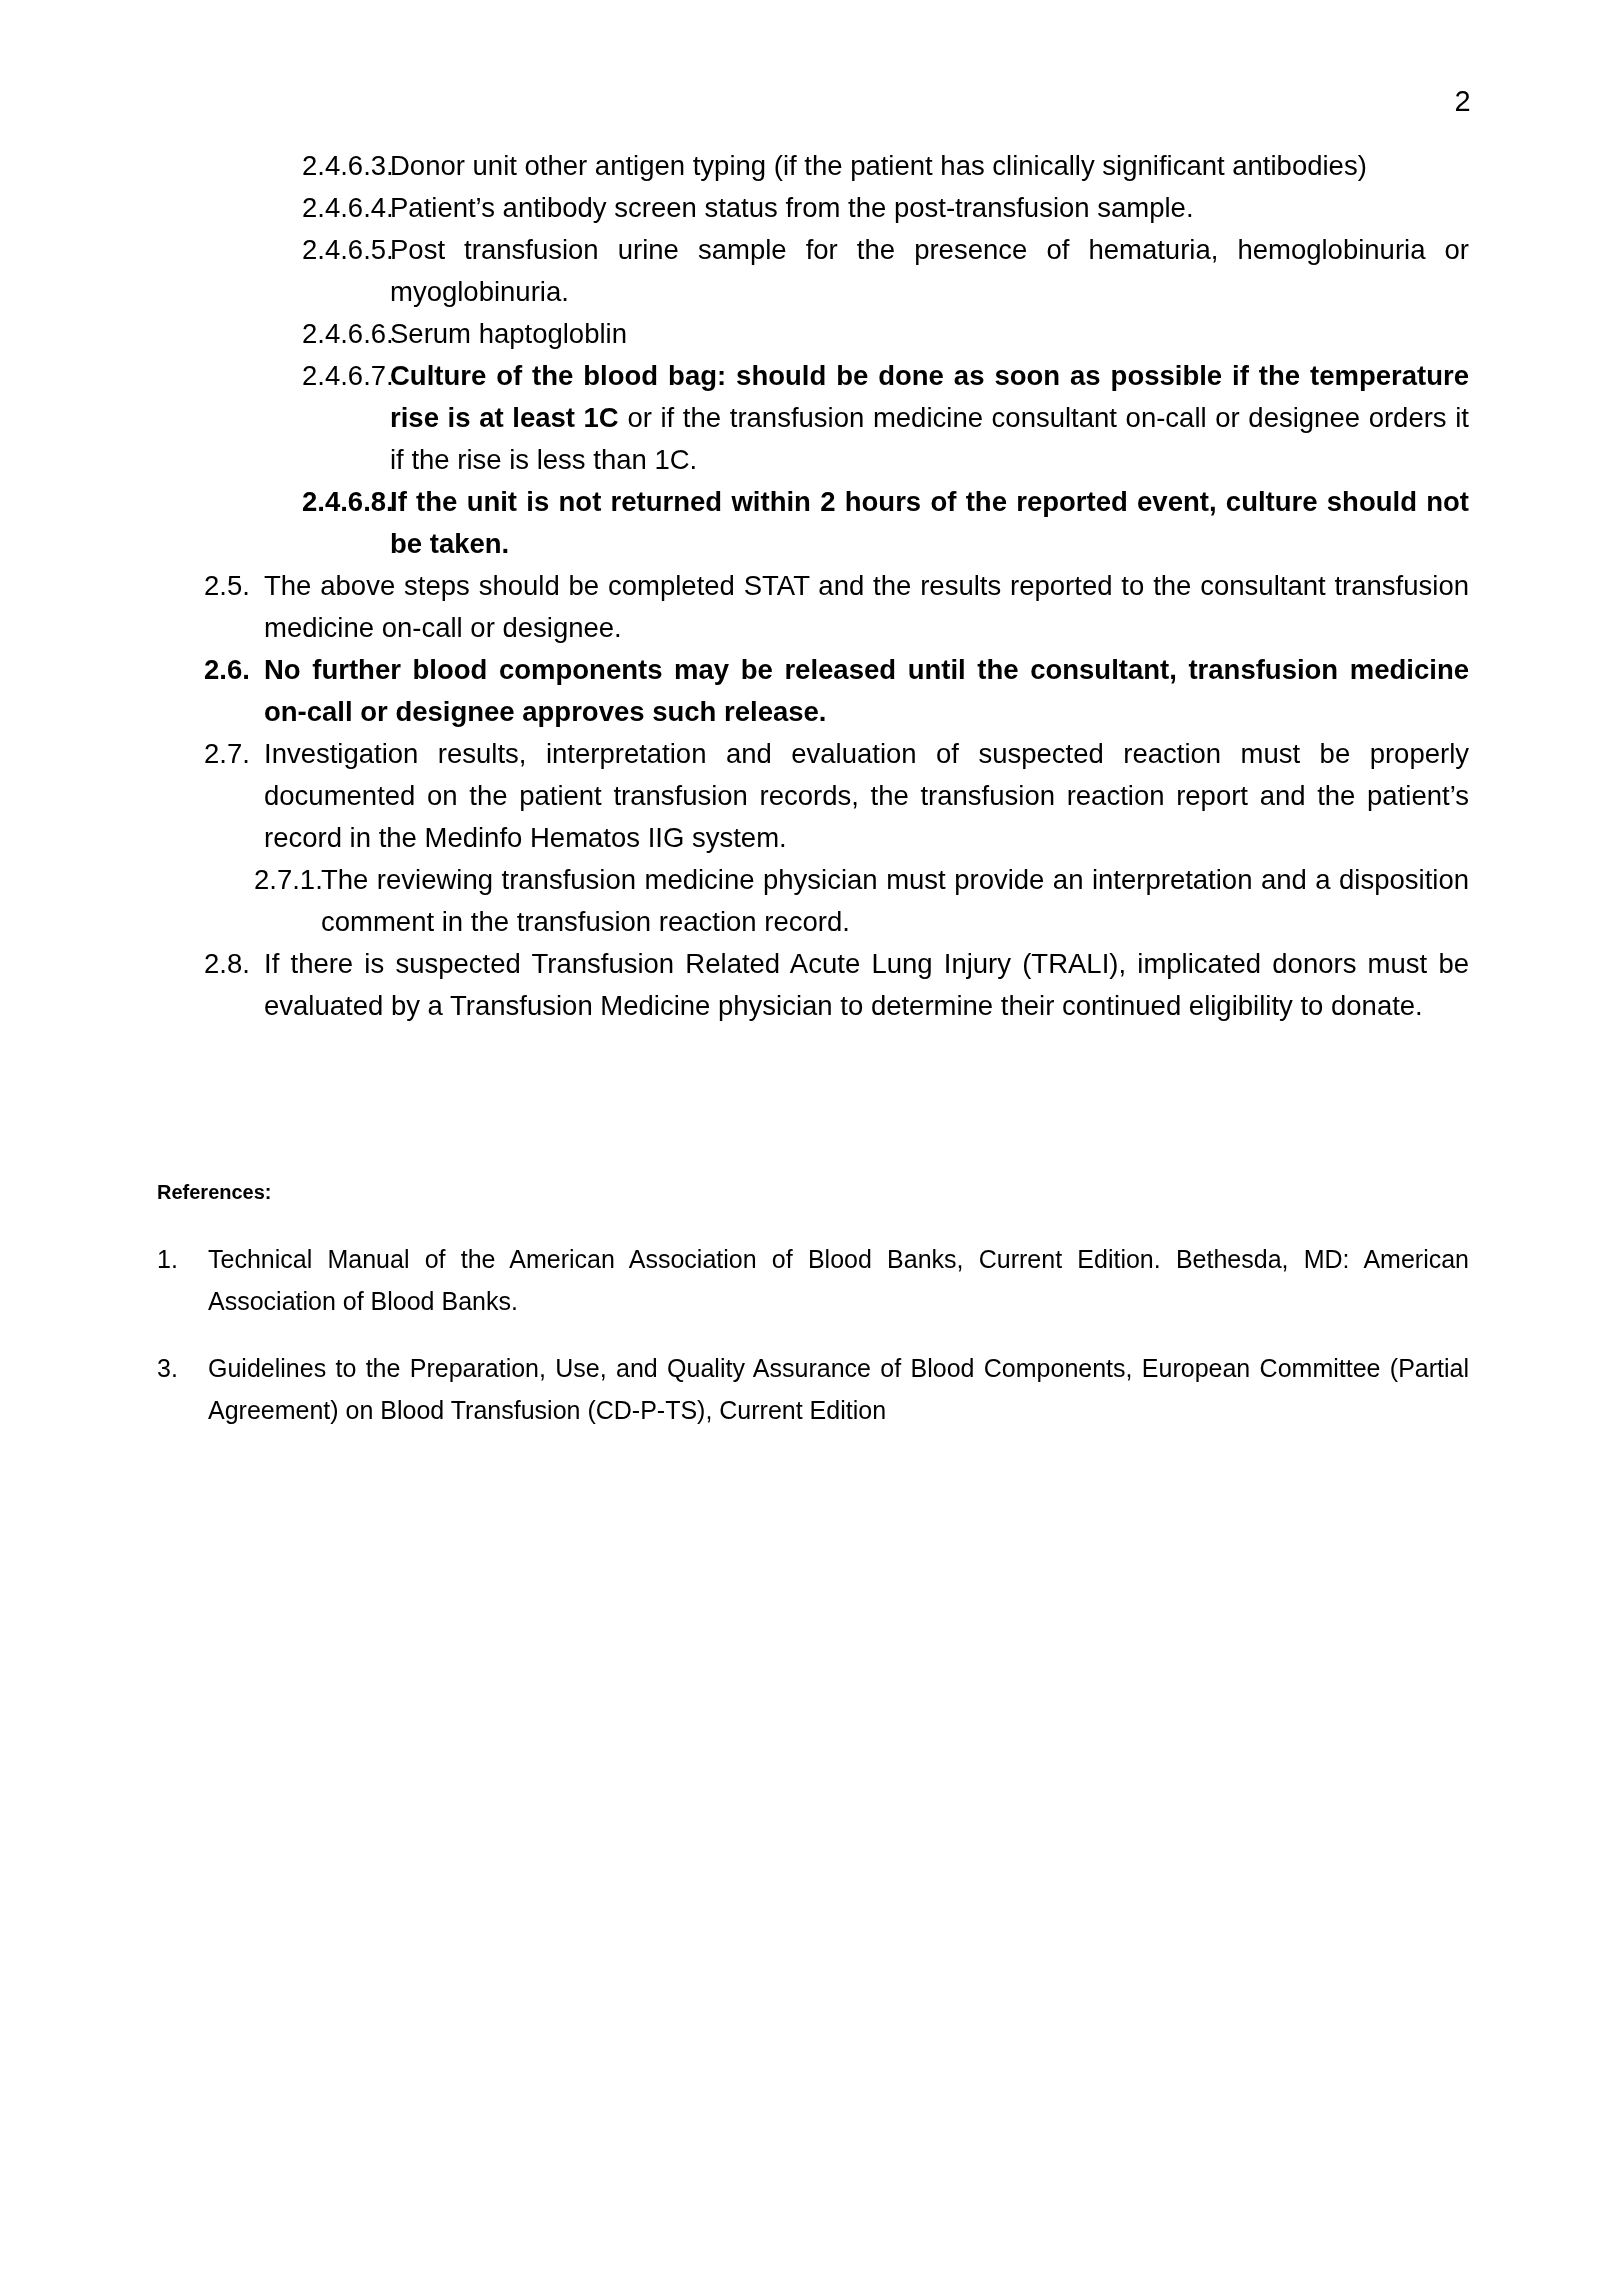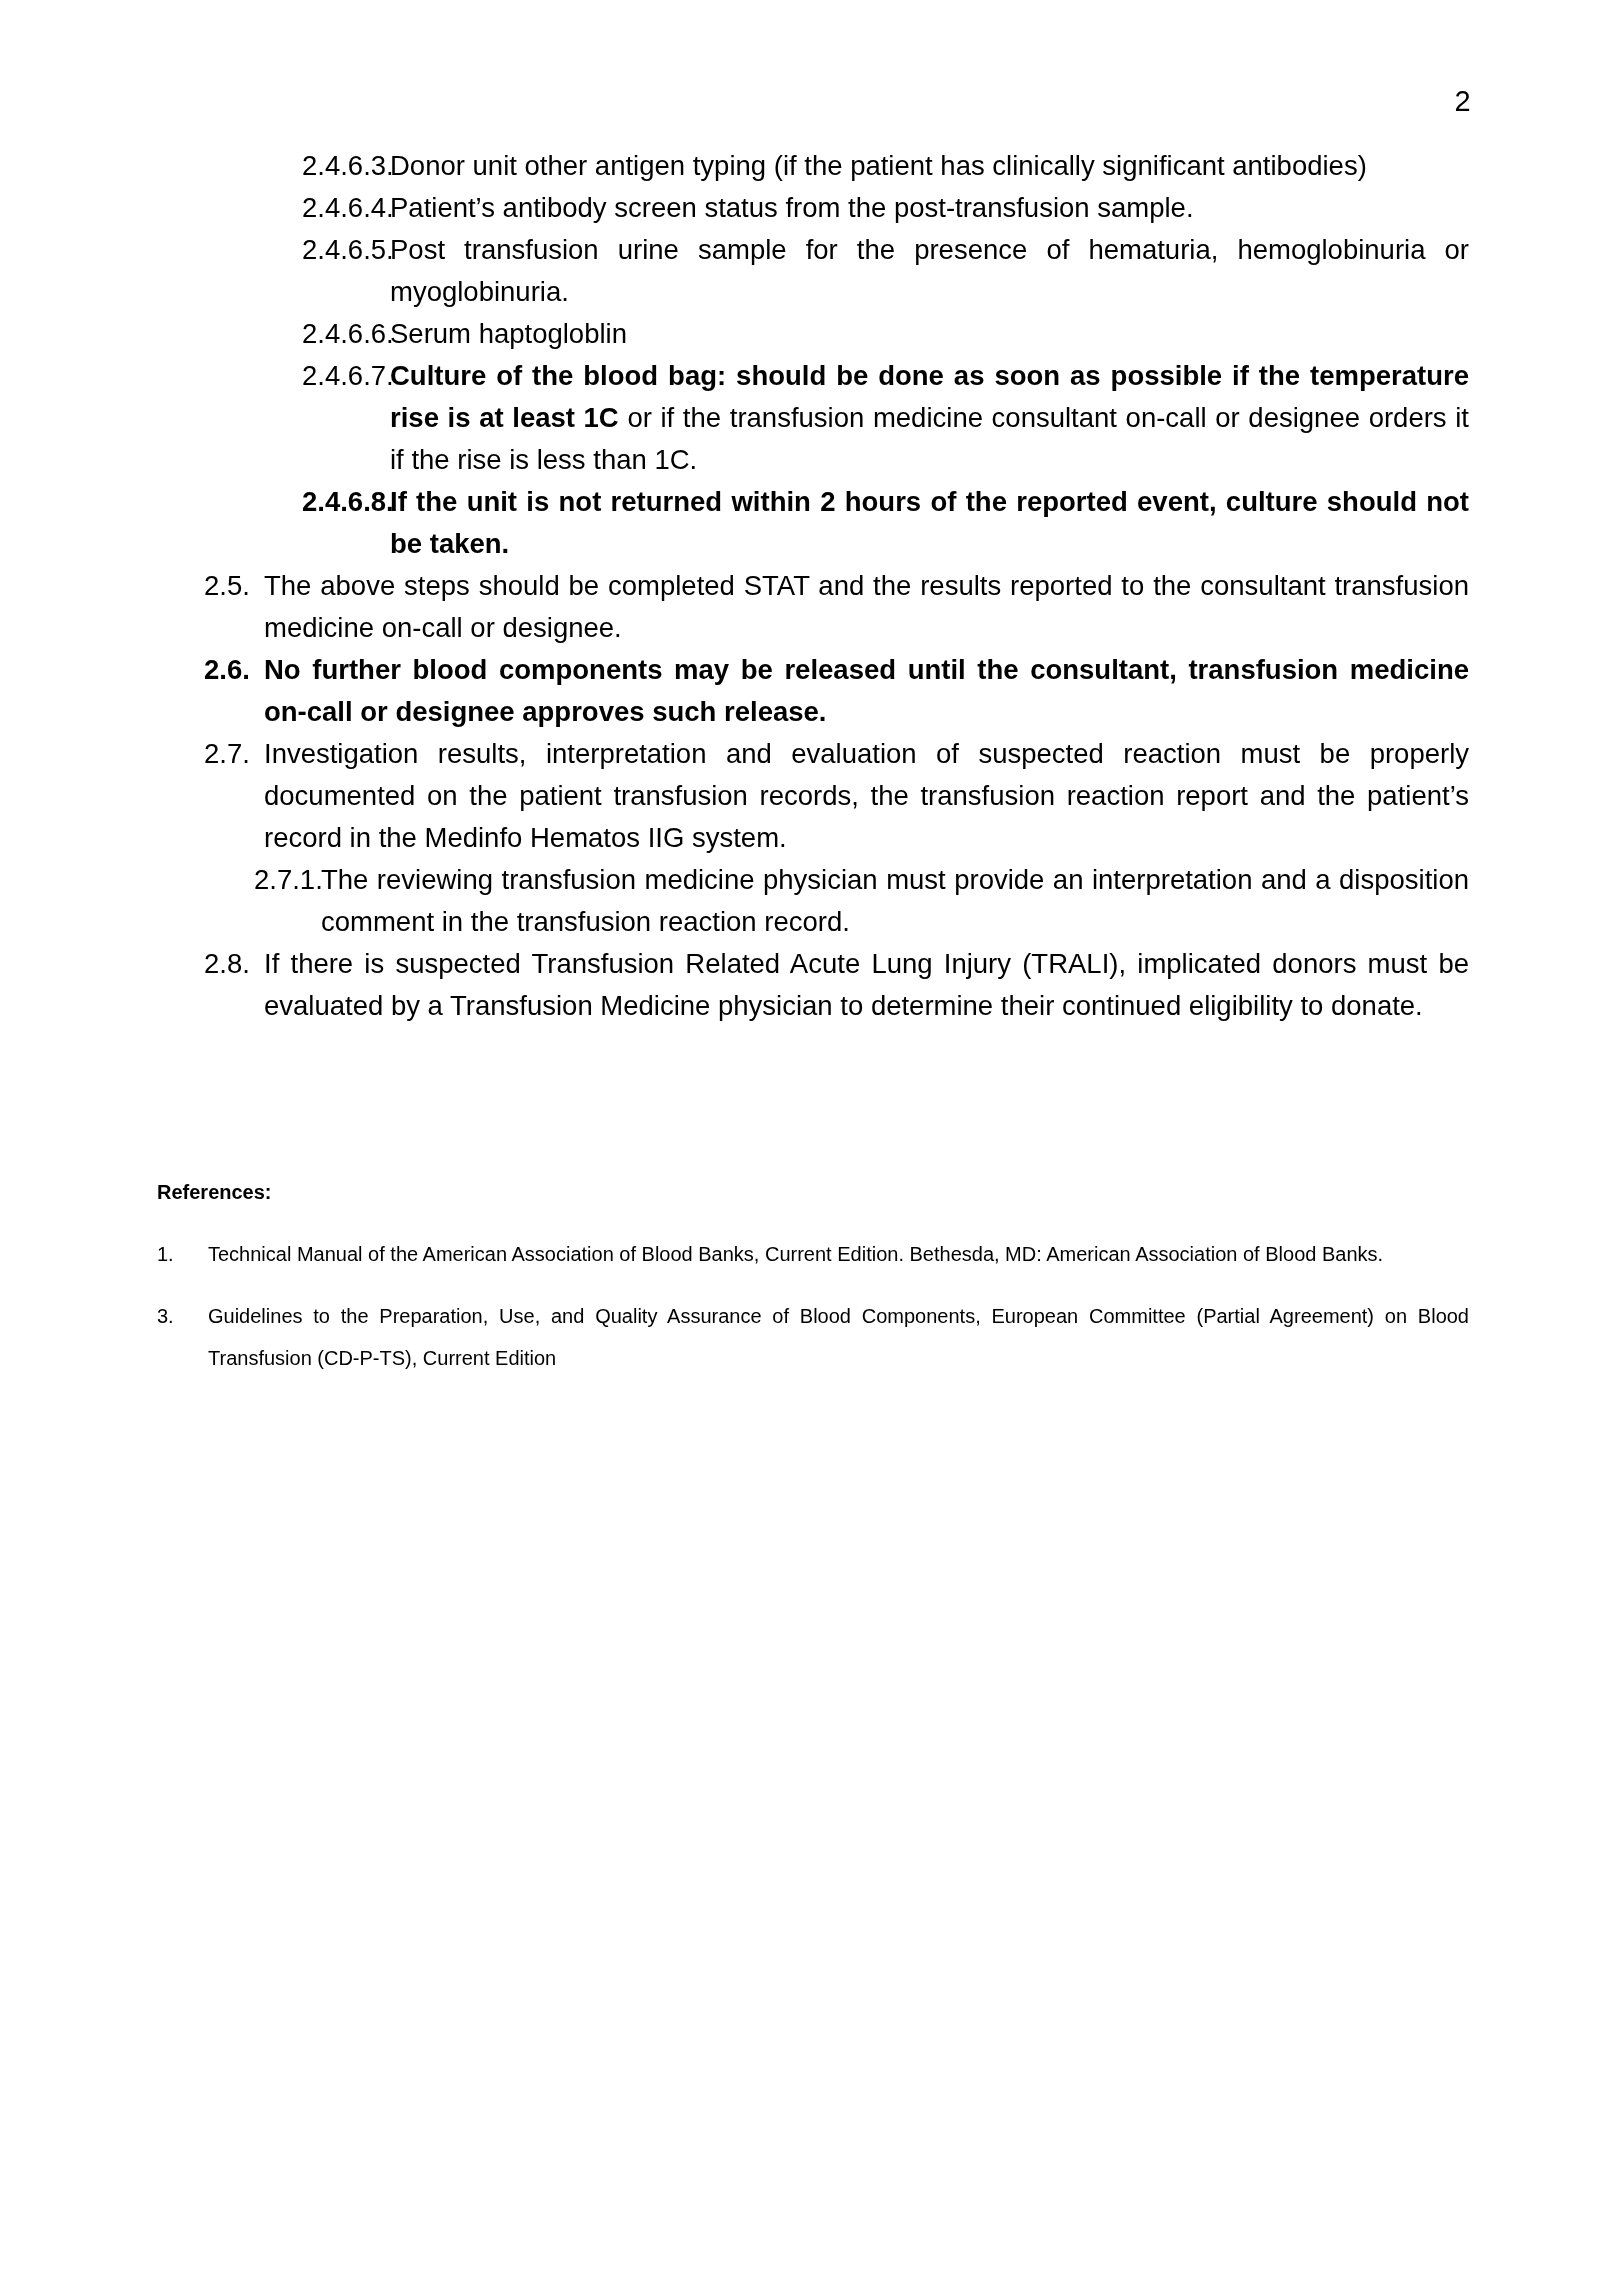--- a/index.html
+++ b/index.html
@@ -106,21 +106,21 @@
     margin-left: 157px;
     font-size: 20px;
     line-height: 42px;
     font-weight: bold;
   }
   .ref-item {
     margin-left: 157px;
     margin-right: 154px;
     padding-left: 51px;
     text-indent: -51px;
-    font-size: 20px;
+    font-size: 25px;
     line-height: 42px;
     text-align: justify;
     text-justify: inter-word;
   }
   .ref-item > .num {
     display: inline-block;
     width: 51px;
     text-indent: 0;
   }
 </style>

